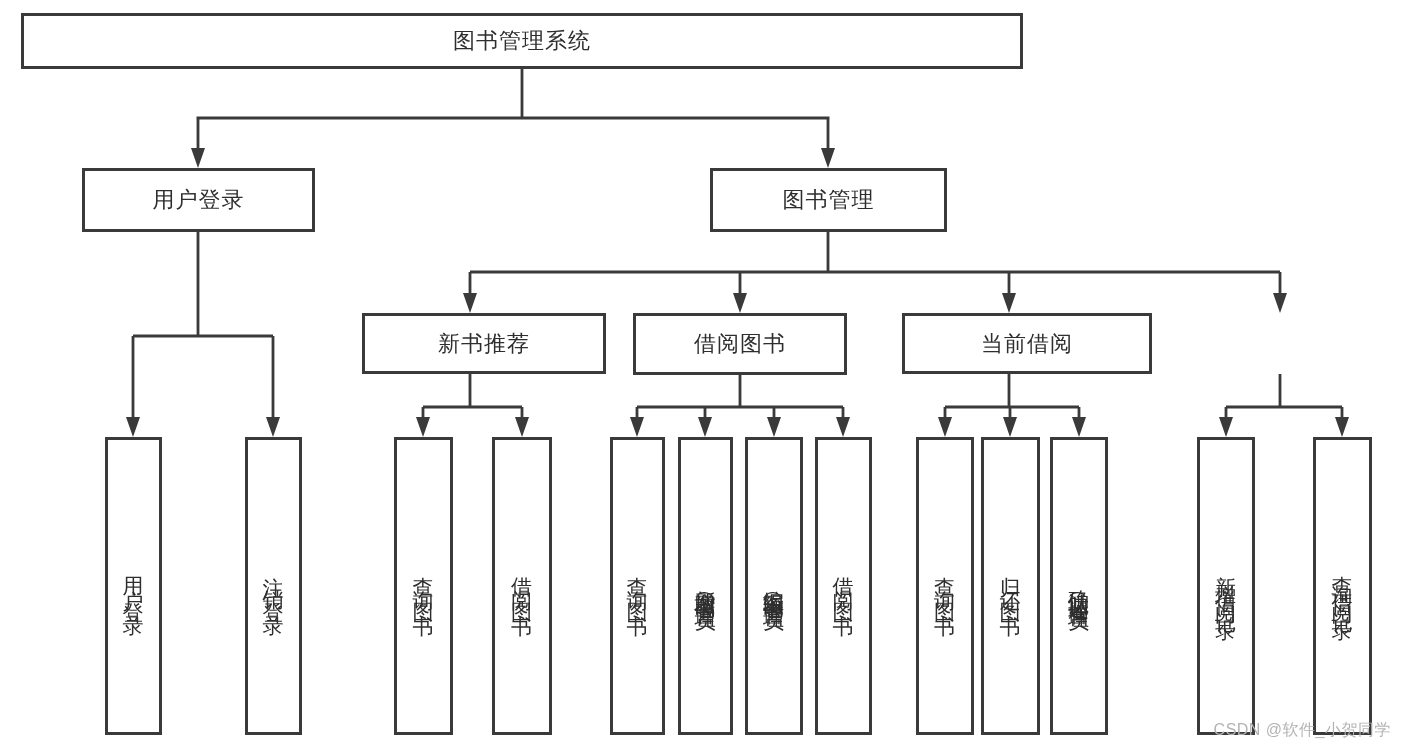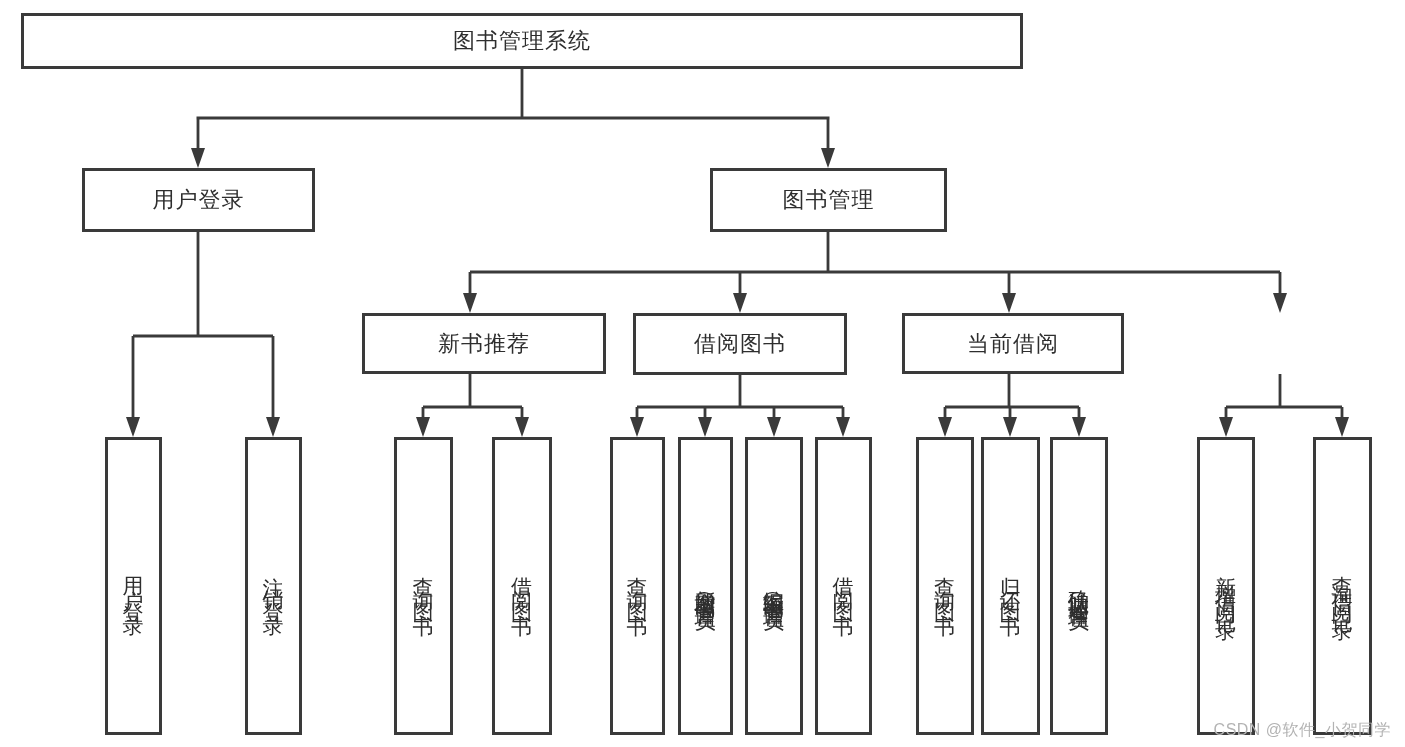--- a/index.html
+++ b/index.html
@@ -126,21 +126,21 @@
   <div class="box" style="left:710px;top:168px;width:237px;height:64px">
     <span class="hlabel">图书管理</span>
   </div>
 
   <div class="box" style="left:362px;top:313px;width:244px;height:61px">
     <span class="hlabel">新书推荐</span>
   </div>
   <div class="box" style="left:633px;top:313px;width:214px;height:62px">
     <span class="hlabel">借阅图书</span>
   </div>
-  <div class="box" style="left:902px;top:313px;width:222px;height:61px">
+  <div class="box" style="left:902px;top:313px;width:250px;height:61px">
     <span class="hlabel">当前借阅</span>
   </div>
 
   <div class="box v" style="left:105px;width:57px">
     <span class="vlabel v-sparse">用户登录</span>
   </div>
   <div class="box v" style="left:245px;width:57px">
     <span class="vlabel v-sparse">注销登录</span>
   </div>
   <div class="box v" style="left:394px;width:59px">

